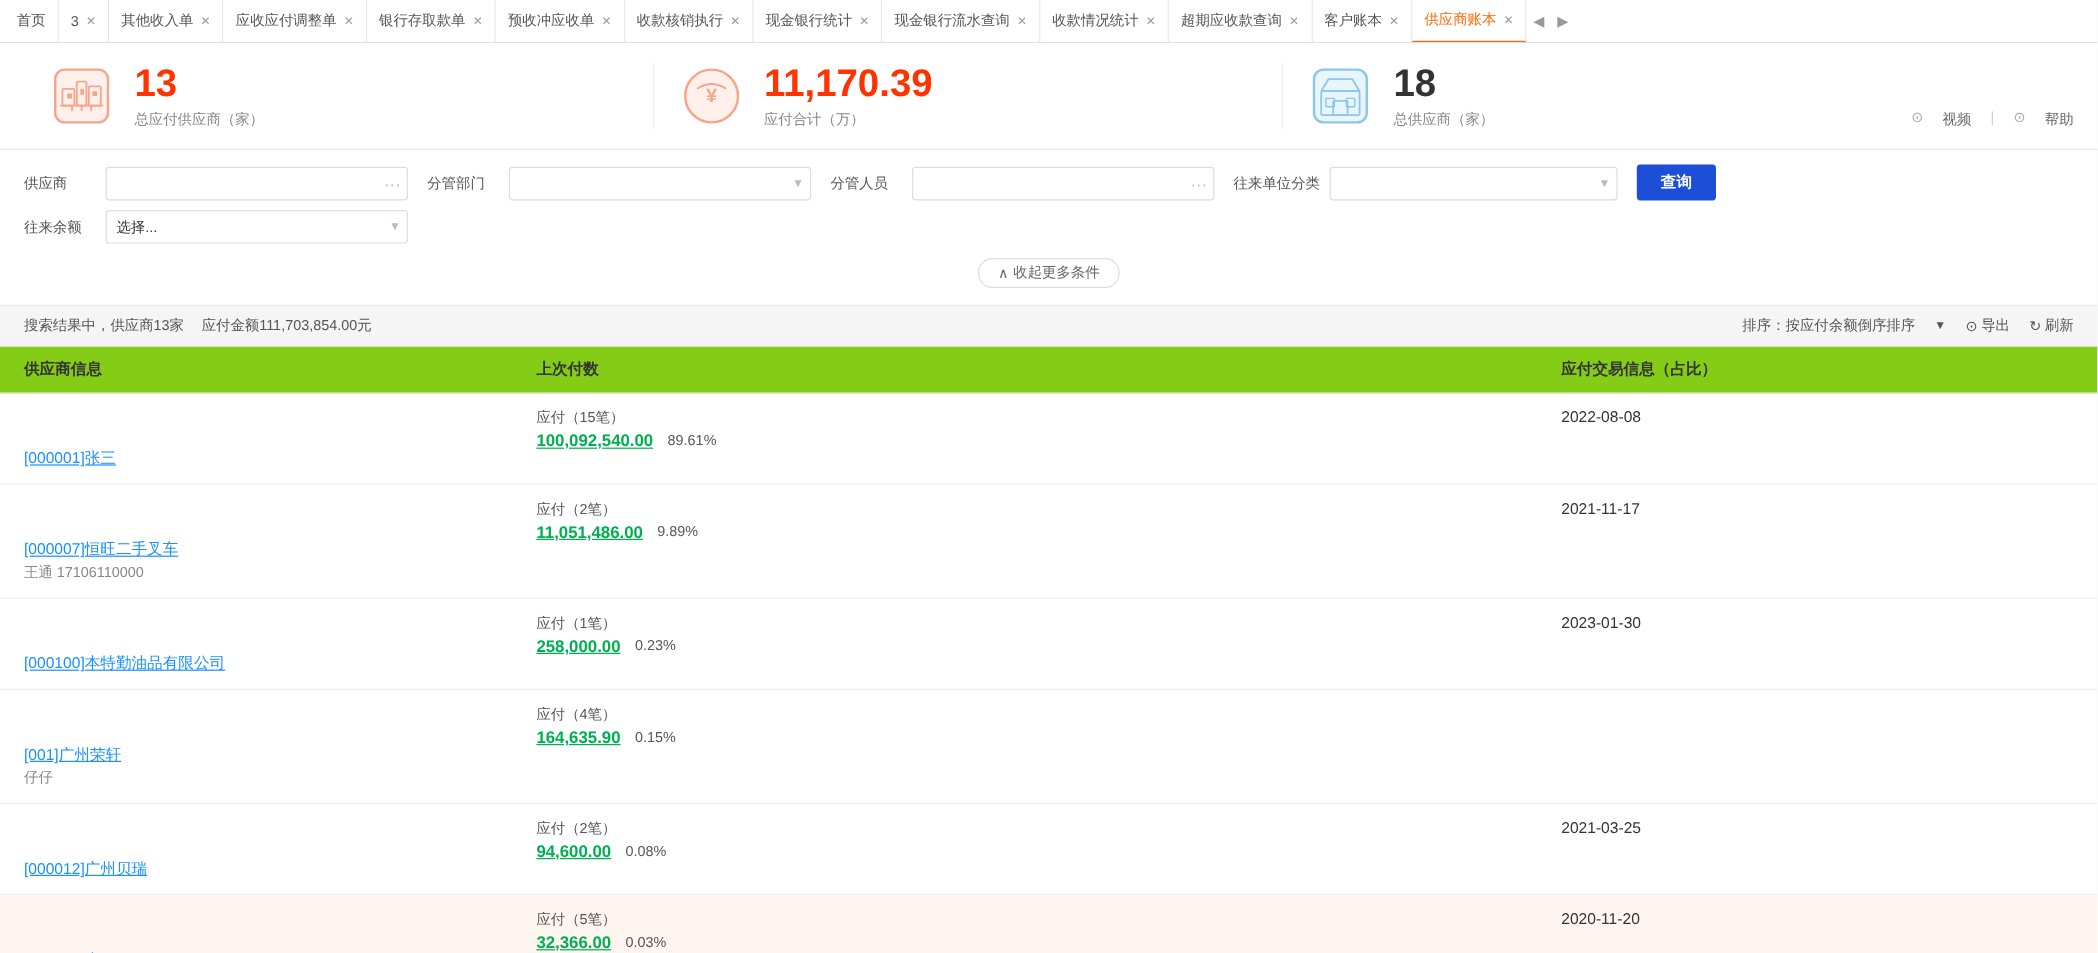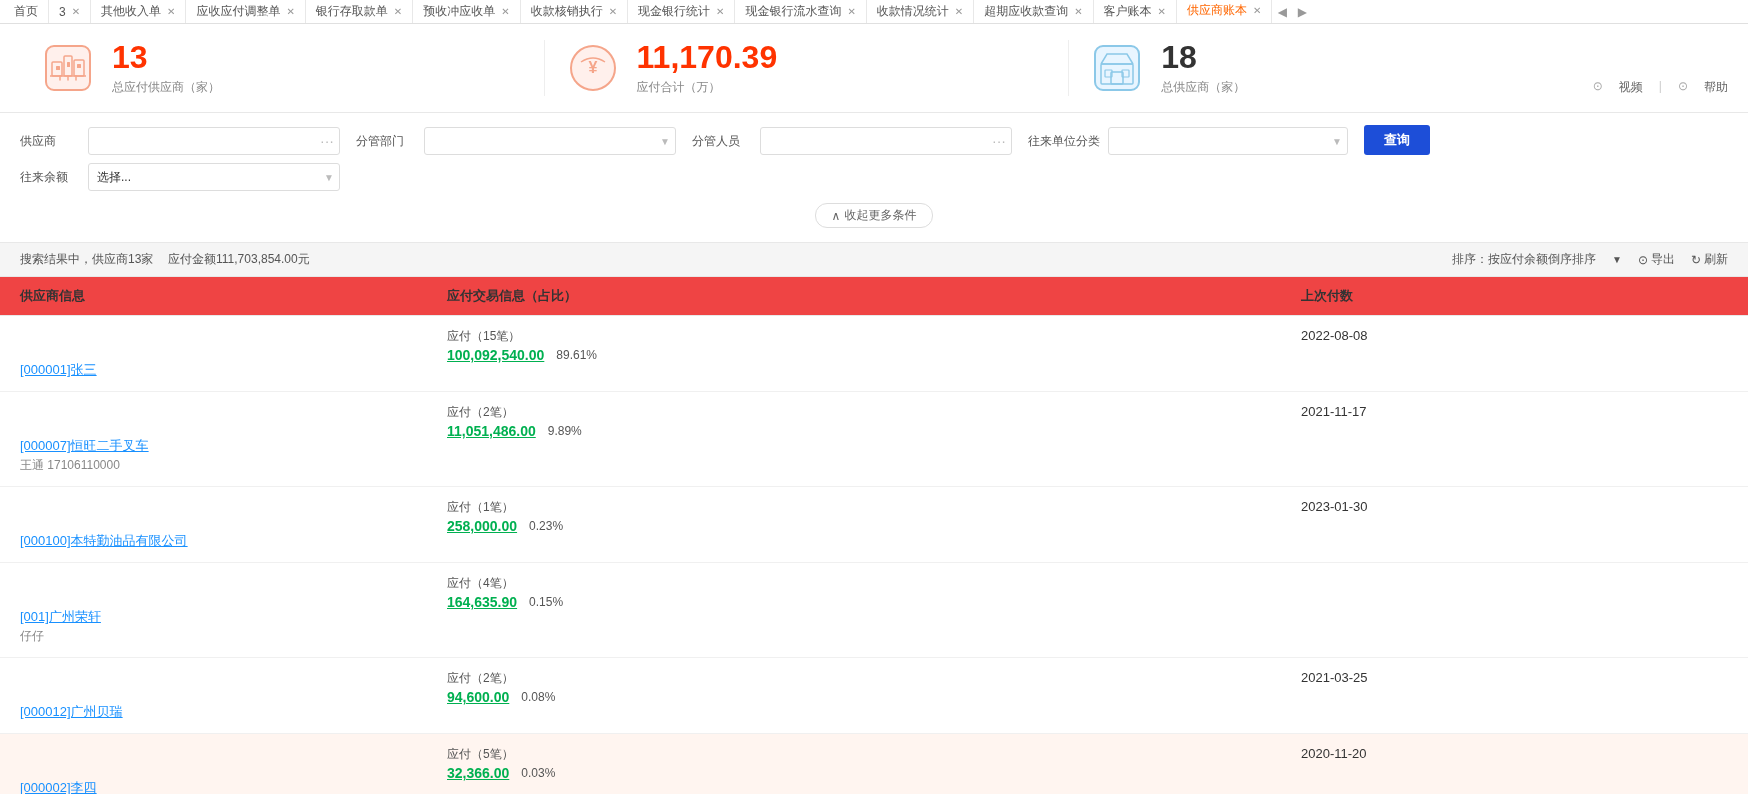--- a/index.html
+++ b/index.html
@@ -4,21 +4,21 @@
   <style>
     * { margin: 0; padding: 0; box-sizing: border-box; }
     body { font-family: 'Microsoft YaHei', Arial, sans-serif; font-size: 12px; background: #f5f5f5; color: #333; }
 
     
     .top-nav {
       display: flex;
       align-items: center;
       background: #fff;
       border-bottom: 1px solid #e0e0e0;
-      height: 24px;
+      height: 36px;
       padding: 0 4px;
       overflow: hidden;
     }
     .nav-tab {
       display: flex;
       align-items: center;
       padding: 0 10px;
       height: 36px;
       font-size: 12px;
       color: #555;
@@ -227,21 +227,21 @@
     
     .table-section {
       background: #fff;
       margin: 0;
     }
     .table-header {
       display: grid;
       grid-template-columns: 1fr 2fr 1fr;
       padding: 10px 20px;
       border-bottom: 1px solid #e8e8e8;
-      background: #ef4444;
+      background: #84cc16;
     }
     .table-header-cell {
       font-size: 13px;
       font-weight: 600;
       color: #333;
     }
     .table-row {
       display: grid;
       grid-template-columns: 1fr 2fr 1fr;
       padding: 12px 20px;
@@ -473,22 +473,22 @@
       <span>↻</span>
       <span>刷新</span>
     </button>
   </div>
 </div>
 
 <div class="table-section">
 
   <div class="table-header">
     <div class="table-header-cell">供应商信息</div>
+    <div class="table-header-cell">上次付数</div>
     <div class="table-header-cell">应付交易信息（占比）</div>
-    <div class="table-header-cell">上次付数</div>
   </div>
 
   <div class="table-row">
     <div>
       <div class="supplier-link">[000001]张三</div>
     </div>
     <div>
       <div class="tx-label">应付（15笔）</div>
       <div class="tx-row">
         <span class="tx-amount">100,092,540.00</span>

